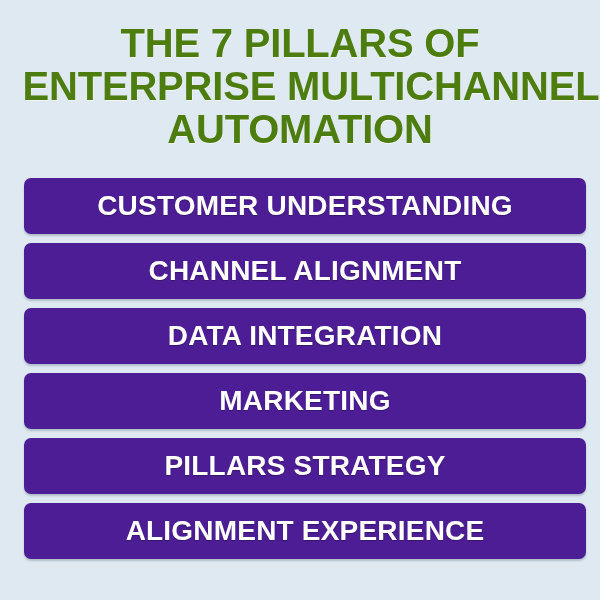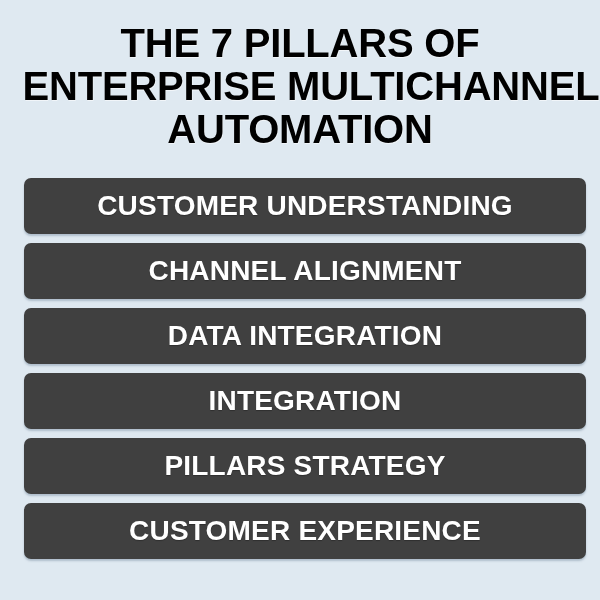--- a/index.html
+++ b/index.html
@@ -22,21 +22,21 @@
     box-sizing: border-box;
   }
 
   
   .title-block {
     position: absolute;
     top: 22px;
     left: 0;
     width: 600px;
     text-align: center;
-    color: #000000;
+    color: #4d7c0f;
     font-size: 40px;
     font-weight: bold;
     line-height: 43px;
     letter-spacing: -0.2px;
     white-space: nowrap;
     text-shadow: 0.5px 0.5px 0 rgba(255,255,255,0.55);
   }
   .title-line {
     display: block;
     white-space: nowrap;
@@ -51,21 +51,21 @@
   .pillars {
     position: absolute;
     top: 178px;
     left: 24px;
     width: 562px;
   }
   .pillar {
     position: relative;
     height: 56px;
     margin-bottom: 9px;
-    background: #404040;
+    background: #4c1d95;
     border-radius: 7px;
     box-shadow: 0 2px 2px rgba(120,140,160,0.45);
     display: flex;
     align-items: center;
     justify-content: center;
     overflow: hidden;
   }
   .pillar-label {
     color: #ffffff;
     font-size: 28px;
@@ -95,26 +95,26 @@
 
     <div class="pillar">
       <span class="pillar-label">CHANNEL ALIGNMENT</span>
     </div>
 
     <div class="pillar">
       <span class="pillar-label">DATA INTEGRATION</span>
     </div>
 
     <div class="pillar">
-      <span class="pillar-label">INTEGRATION</span>
+      <span class="pillar-label">MARKETING</span>
     </div>
 
     <div class="pillar">
       <span class="pillar-label">PILLARS STRATEGY</span>
     </div>
 
     <div class="pillar">
-      <span class="pillar-label">CUSTOMER EXPERIENCE</span>
+      <span class="pillar-label">ALIGNMENT EXPERIENCE</span>
     </div>
 
   </div>
 
 </div>
 
 </body></html>

